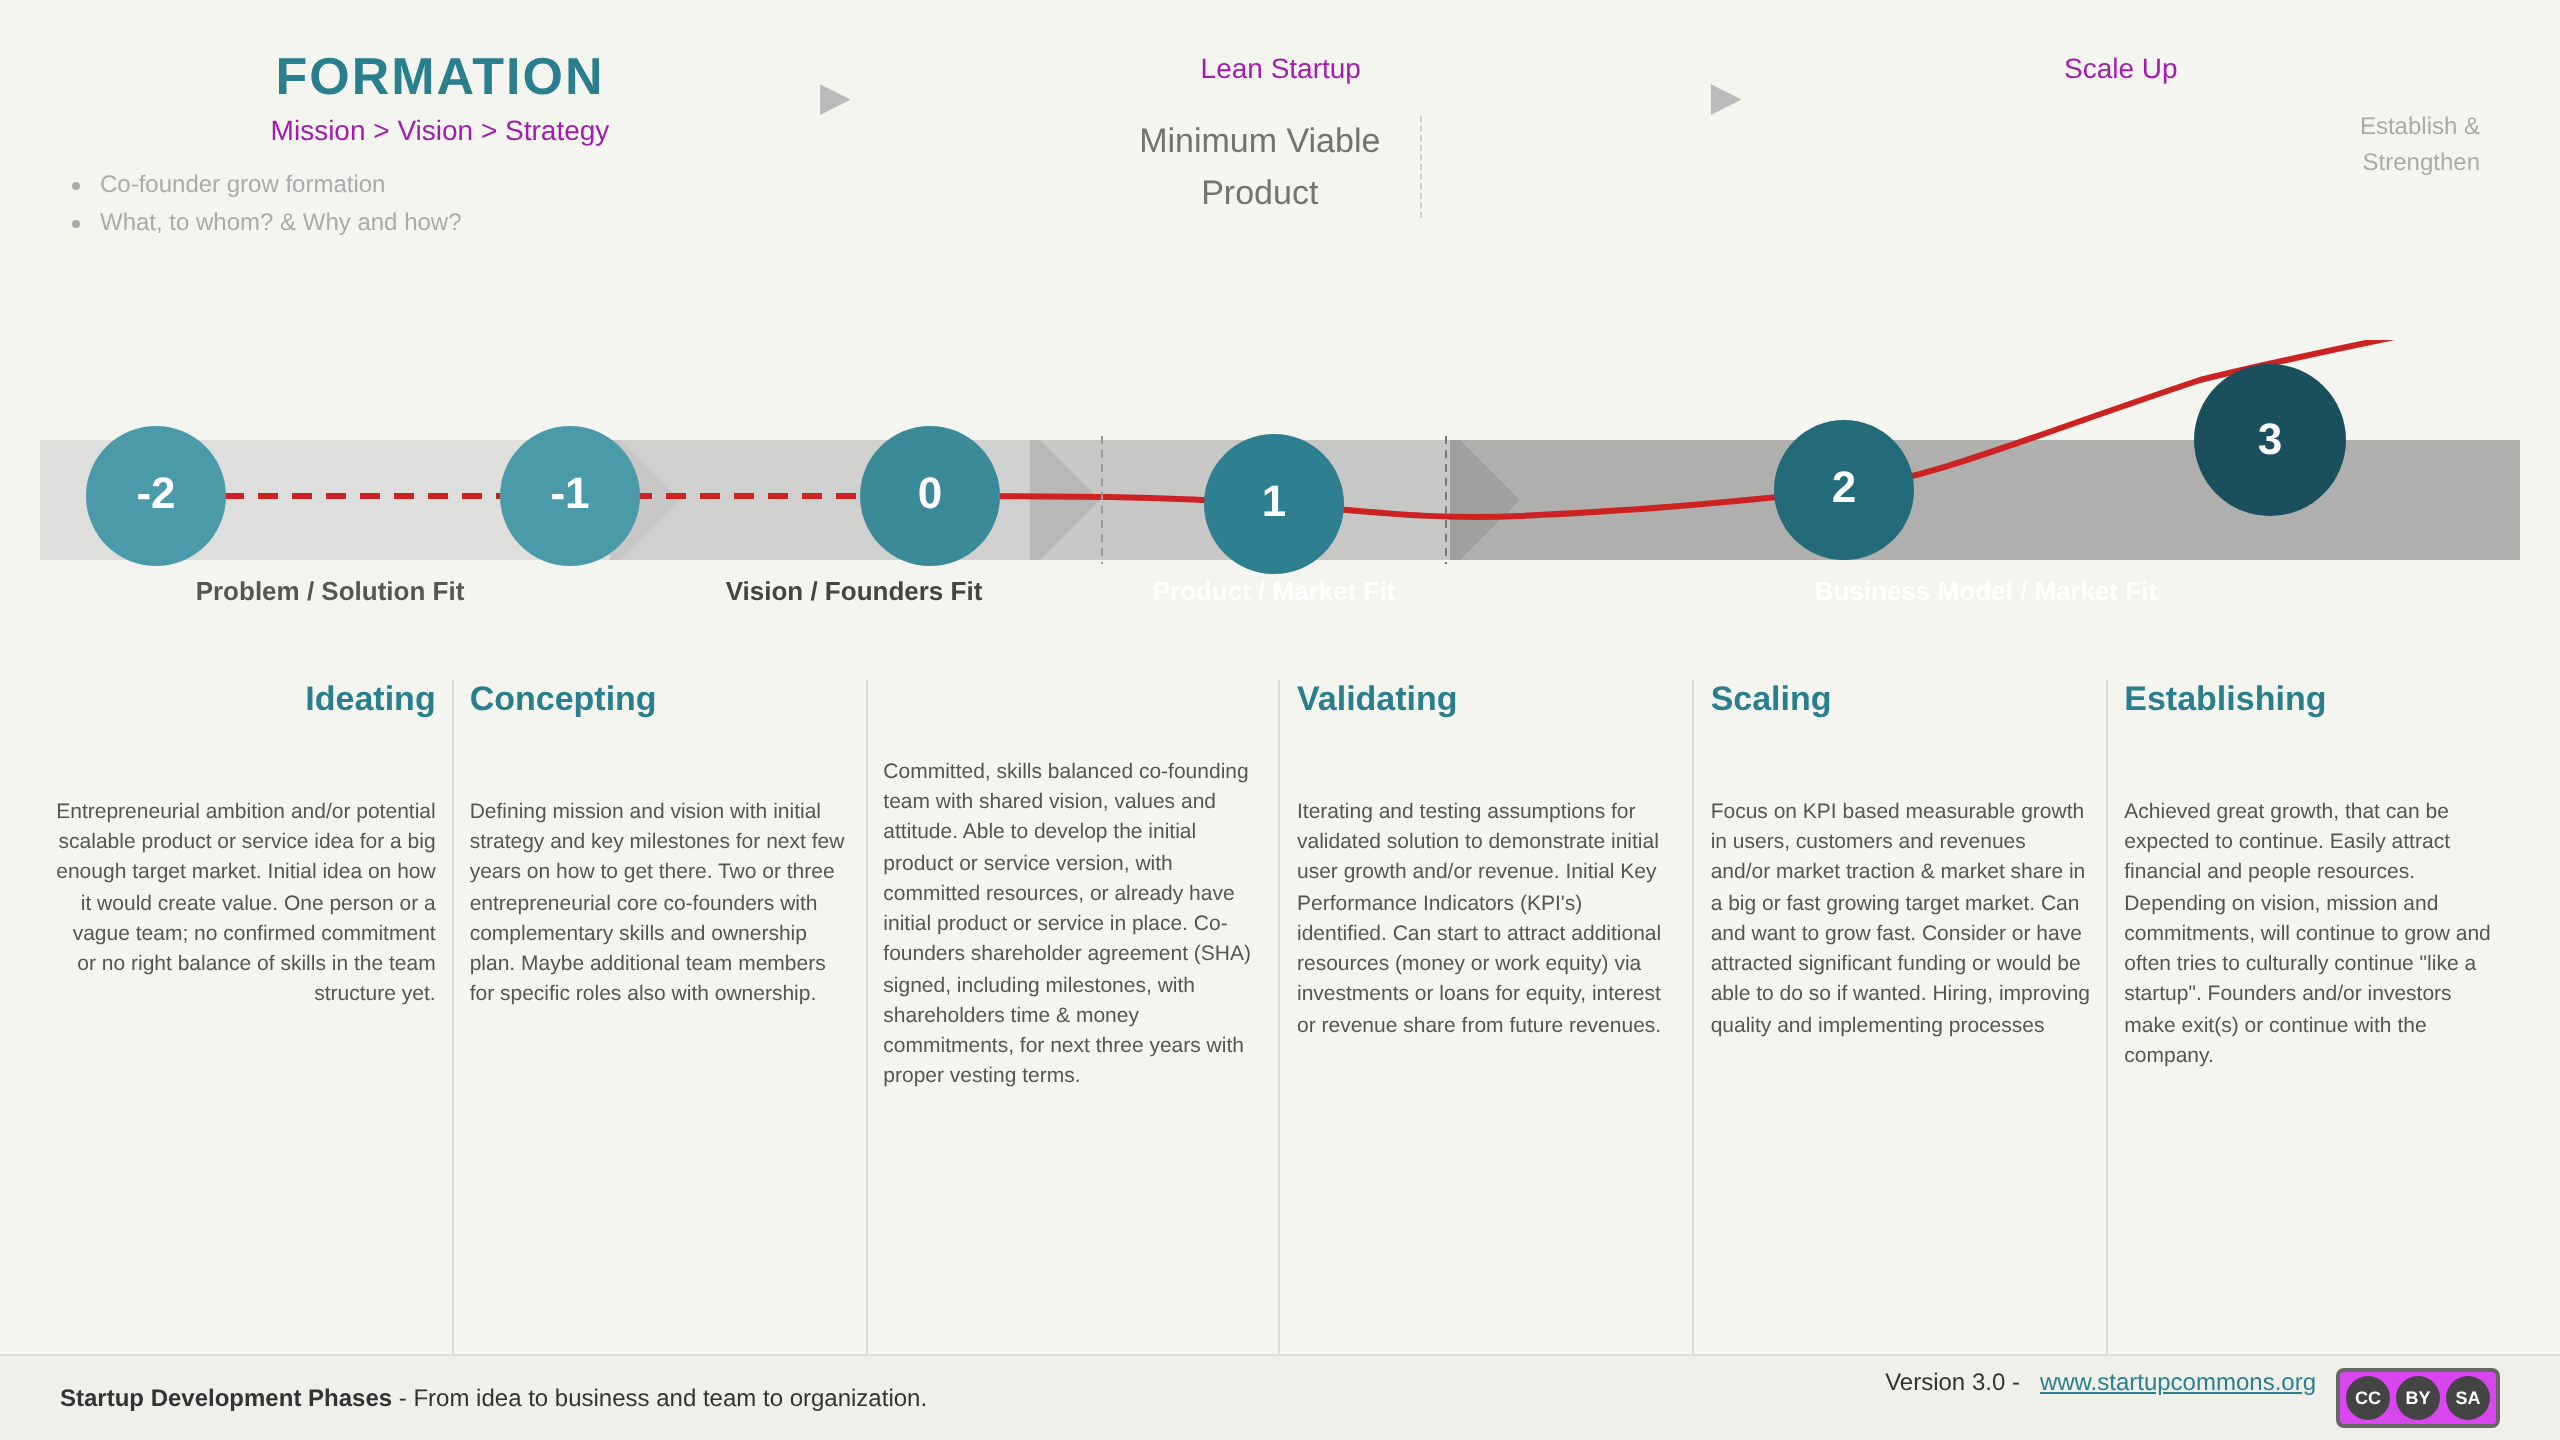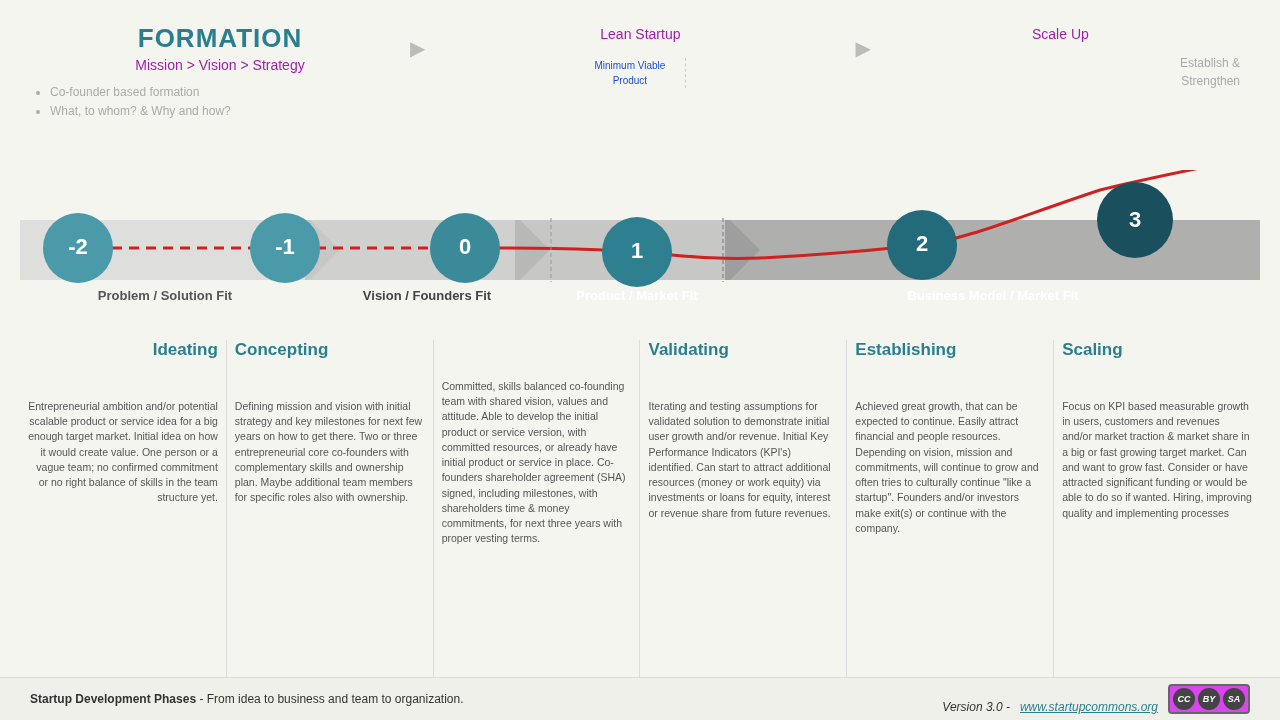--- a/index.html
+++ b/index.html
@@ -115,25 +115,24 @@
       font-size: 12px;
       color: #333;
     }
 
     .footer-left strong {
       font-weight: bold;
     }
 
     .footer-right {
       display: flex;
-      align-items: flex-end;
+      align-items: flex-start;
       gap: 10px;
       font-size: 12px;
       color: #333;
-      font-style: italic;
     }
 
     .footer-link {
       color: #2a7f8f;
     }
 
     .cc-badge {
       display: flex;
       align-items: center;
       gap: 2px;
@@ -158,31 +157,31 @@
 <div class="main-container">
 
   <div class="top-section">
 
     <div style="width:380px; display:flex; flex-direction:column; padding-top:5px;">
       <div style="text-align:center;">
         <div class="phase-title">FORMATION</div>
         <div class="phase-subtitle">Mission  &gt;  Vision  &gt;  Strategy</div>
       </div>
       <ul class="phase-bullets">
-        <li>Co-founder based formation</li>
+        <li>Co-founder grow formation</li>
         <li>What, to whom? &amp; Why and how?</li>
       </ul>
     </div>
 
     <div style="display:flex; align-items:flex-start; padding-top:18px; color:#bbb; font-size:20px;">▶</div>
 
     <div style="width:430px; display:flex; flex-direction:column; padding-top:5px; align-items:center;">
       <div class="phase-subtitle">Lean Startup</div>
       <div style="display:flex; flex-direction:row; justify-content:space-around; width:100%; margin-top:16px;">
-        <div style="text-align:center; color:#1d4ed8; font-size:10px; line-height:1.5; border-right:1px dashed #ccc; padding-right:20px;">Minimum Viable<br>Product</div>
+        <div style="text-align:center; color:#737373; font-size:17px; line-height:1.5; border-right:1px dashed #ccc; padding-right:20px;">Minimum Viable<br>Product</div>
       </div>
     </div>
 
     <div style="display:flex; align-items:flex-start; padding-top:18px; color:#bbb; font-size:20px;">▶</div>
 
     <div style="flex:1; display:flex; flex-direction:column; padding-top:5px; align-items:center;">
       <div class="phase-subtitle">Scale Up</div>
       <div style="text-align:right; color:#aaa; font-size:12px; line-height:1.5; margin-top:12px; align-self:flex-end; padding-right:10px;">Establish &amp;<br>Strengthen</div>
     </div>
   </div>
@@ -240,26 +239,26 @@
       <div class="bottom-col-text">Defining mission and vision with initial strategy and key milestones for next few years on how to get there. Two or three entrepreneurial core co-founders with complementary skills and ownership plan. Maybe additional team members for specific roles also with ownership.</div>
     </div>
     <div class="bottom-col">
       <div class="bottom-col-text">Committed, skills balanced co-founding team with shared vision, values and attitude. Able to develop the initial product or service version, with committed resources, or already have initial product or service in place. Co-founders shareholder agreement (SHA) signed, including milestones, with shareholders time &amp; money commitments, for next three years with proper vesting terms.</div>
     </div>
     <div class="bottom-col">
       <div class="bottom-col-title">Validating</div>
       <div class="bottom-col-text">Iterating and testing assumptions for validated solution to demonstrate initial user growth and/or revenue. Initial Key Performance Indicators (KPI's) identified. Can start to attract additional resources (money or work equity) via investments or loans for equity, interest or revenue share from future revenues.</div>
     </div>
     <div class="bottom-col">
+      <div class="bottom-col-title">Scaling</div>
+      <div class="bottom-col-text">Focus on KPI based measurable growth in users, customers and revenues and/or market traction &amp; market share in a big or fast growing target market. Can and want to grow fast. Consider or have attracted significant funding or would be able to do so if wanted. Hiring, improving quality and implementing processes</div>
+    </div>
+    <div class="bottom-col">
       <div class="bottom-col-title">Establishing</div>
       <div class="bottom-col-text">Achieved great growth, that can be expected to continue. Easily attract financial and people resources. Depending on vision, mission and commitments, will continue to grow and often tries to culturally continue "like a startup". Founders and/or investors make exit(s) or continue with the company.</div>
-    </div>
-    <div class="bottom-col">
-      <div class="bottom-col-title">Scaling</div>
-      <div class="bottom-col-text">Focus on KPI based measurable growth in users, customers and revenues and/or market traction &amp; market share in a big or fast growing target market. Can and want to grow fast. Consider or have attracted significant funding or would be able to do so if wanted. Hiring, improving quality and implementing processes</div>
     </div>
   </div>
 
   <div class="footer">
     <div class="footer-left">
       <strong>Startup Development Phases</strong><span> - From idea to business and team to organization.</span>
     </div>
     <div class="footer-right">
       <span>Version 3.0  -  </span>
         <a href="#" class="footer-link">www.startupcommons.org</a>

